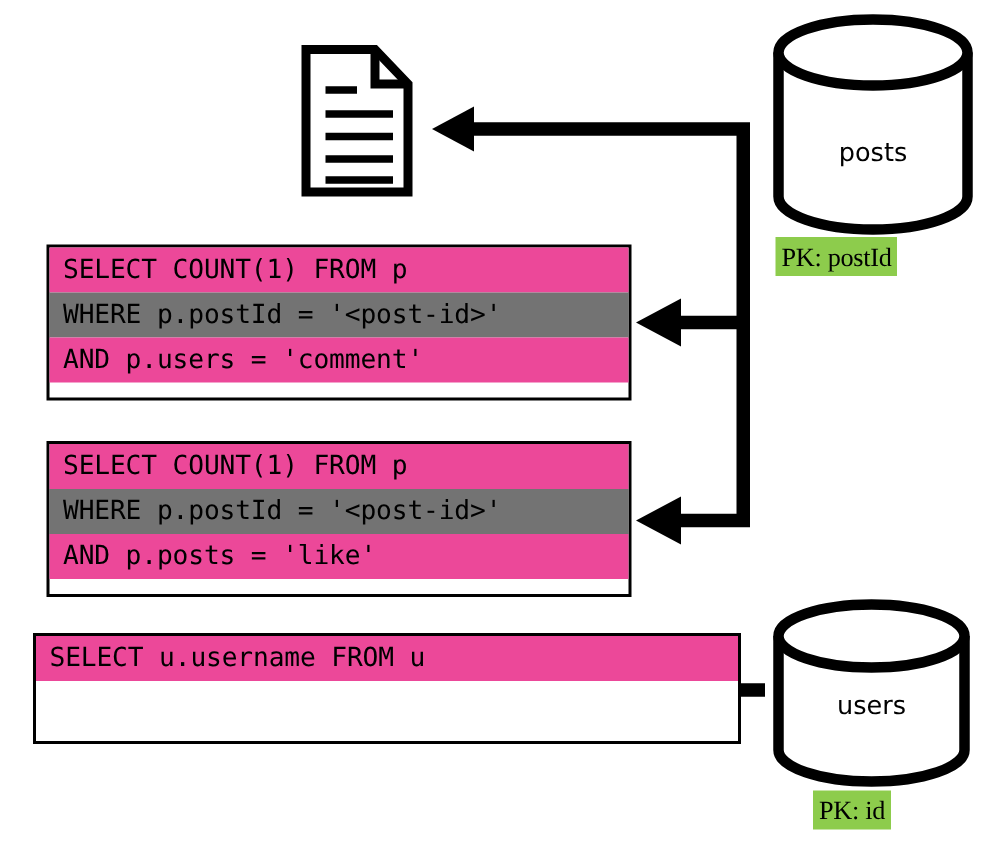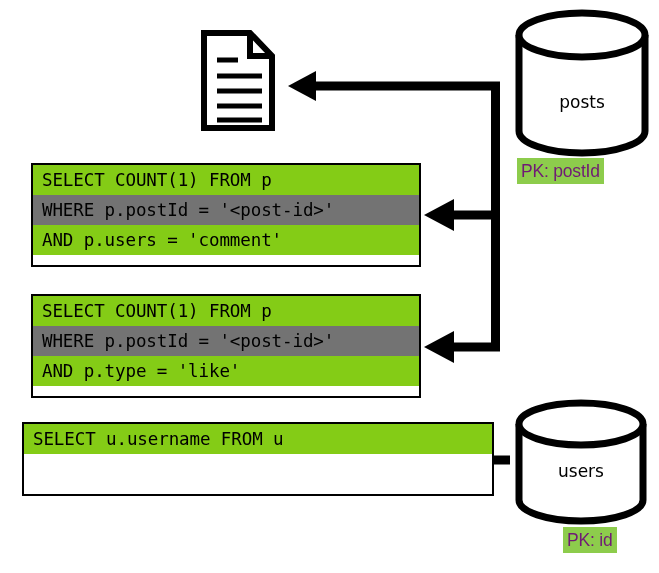--- a/index.html
+++ b/index.html
@@ -37,21 +37,21 @@
   }
   .sql-row {
     font-family: "DejaVu Sans Mono", monospace;
     font-size: 17.5px;
     line-height: 30px;
     height: 30px;
     color: #000000;
     white-space: pre;
     padding-left: 9px;
     letter-spacing: -0.1px;
-    background: #84cc16;
+    background: #ec4899;
   }
   .sql-row.hl {
     background: #737373;
   }
   .sql-box .pad-bottom {
     height: 4px;
     background: #ffffff;
   }
 
   
@@ -62,22 +62,22 @@
     position: absolute;
     width: 100%;
     text-align: center;
     font-family: "DejaVu Sans", sans-serif;
     font-size: 17px;
     color: #000000;
   }
   .pk-badge {
     position: absolute;
     background: #8DCC4C;
-    color: #701a75;
-    font-family: Liberation Sans, sans-serif;
+    color: #000000;
+    font-family: Liberation Serif, serif;
     font-size: 17.5px;
     line-height: 24px;
     padding: 1px 4px 1px 4px;
     white-space: pre;
     letter-spacing: -0.2px;
   }
 </style>
 </head>
 <body>
 
@@ -126,32 +126,32 @@
   </div>
   <div class="pk-badge" style="left:517px; top:158px;">PK: postId</div>
 
   <svg class="layer" viewBox="0 0 659 573" xmlns="http://www.w3.org/2000/svg">
     <path d="M 519 424 L 519 500 A 62 21 0 0 0 643 500 L 643 424" fill="#ffffff" stroke="#000000" stroke-width="7"></path>
     <ellipse cx="581" cy="424" rx="62" ry="21" fill="#ffffff" stroke="#000000" stroke-width="7"></ellipse>
   </svg>
   <div class="db" style="left:519px; top:461px; width:124px;">
     <div class="db-label">users</div>
   </div>
-  <div class="pk-badge" style="left:542px; top:527px;margin-left:21px;">PK: id</div>
+  <div class="pk-badge" style="left:542px; top:527px;">PK: id</div>
 
   <div class="sql-box" style="left:31px; top:163px; width:390px; height:104px;">
     <div class="sql-row">SELECT COUNT(1) FROM p</div>
     <div class="sql-row hl">WHERE p.postId = '&lt;post-id&gt;'</div>
     <div class="sql-row">AND p.users = 'comment'</div>
   </div>
 
   <div class="sql-box" style="left:31px; top:294px; width:390px; height:104px;">
     <div class="sql-row">SELECT COUNT(1) FROM p</div>
     <div class="sql-row hl">WHERE p.postId = '&lt;post-id&gt;'</div>
-    <div class="sql-row">AND p.type = 'like'</div>
+    <div class="sql-row">AND p.posts = 'like'</div>
   </div>
 
   <div class="sql-box" style="left:22px; top:422px; width:472px; height:74px;">
     <div class="sql-row">SELECT u.username FROM u</div>
     <div class="pad-bottom"></div>
   </div>
 
 </div>
 
 </body></html>

